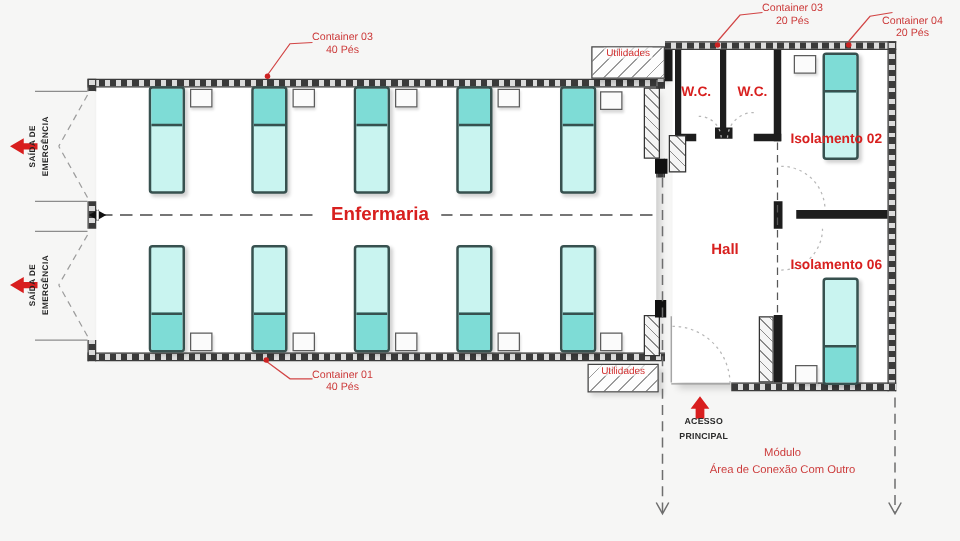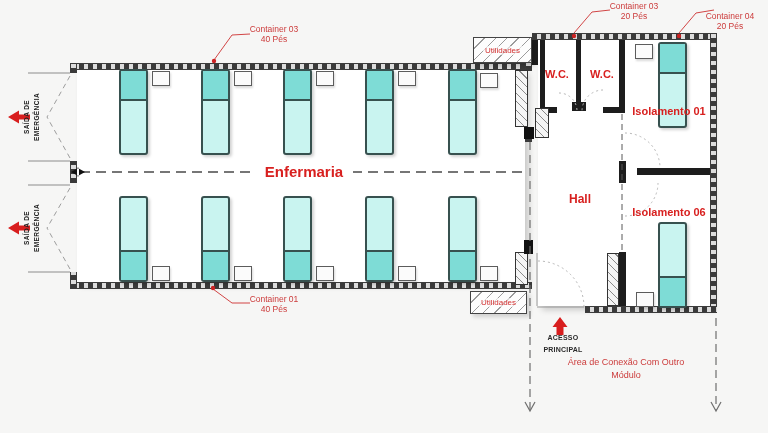--- a/index.html
+++ b/index.html
@@ -7,21 +7,21 @@
           font-family:"Liberation Sans",sans-serif;}
   .floor{position:absolute;background:#ffffff;box-shadow:4px 4px 6px rgba(0,0,0,.18);}
   .wall-h{position:absolute;height:7px;box-sizing:border-box;border-top:1px solid #3c3c3c;border-bottom:1px solid #3c3c3c;
           background:repeating-linear-gradient(90deg,#3a3a3a 0 5px,#dcdcdc 5px 9px);}
   .wall-v{position:absolute;width:7px;box-sizing:border-box;border-left:1px solid #3c3c3c;border-right:1px solid #3c3c3c;
           background:repeating-linear-gradient(0deg,#3a3a3a 0 5px,#dcdcdc 5px 9px);}
   .pwall{position:absolute;background:#1d1d1d;}
   .post{position:absolute;background:#111;}
   .leaf{position:absolute;box-sizing:border-box;border:1px solid #333;background:
         repeating-linear-gradient(45deg,#f5f5f5 0 5px,#8a8a8a 5px 6px);}
-  .util{position:absolute;box-sizing:border-box;border:1px solid #444;display:flex;align-items:center;justify-content:center;
+  .util{position:absolute;box-sizing:border-box;border:1px solid #444;display:flex;align-items:flex-start;justify-content:center;
         background:repeating-linear-gradient(135deg,#fdfdfd 0 7px,#9b9b9b 7px 8px);box-shadow:3px 3px 4px rgba(0,0,0,.15);}
   .util span{background:rgba(253,253,253,.65);padding:0 2px;}
   .bed{position:absolute;width:29px;height:86px;box-sizing:border-box;border:2px solid #37514f;border-radius:3px;
        background:#c9f4f0;box-shadow:2px 2px 3px rgba(0,0,0,.18);overflow:hidden;}
   .bed .pillow{width:100%;height:28px;background:#7edcd6;}
   .bed.ptop .pillow{border-bottom:2px solid #37514f;}
   .bed.pbot{display:flex;flex-direction:column;justify-content:flex-end;}
   .bed.pbot .pillow{border-top:2px solid #37514f;}
   .stand{position:absolute;width:18px;height:15px;background:#fbfbfb;border:1px solid #5c5c5c;box-sizing:border-box;
          box-shadow:1px 2px 2px rgba(0,0,0,.15);}
@@ -187,21 +187,21 @@
       <line x1="622" y1="114" x2="622" y2="251" stroke-dasharray="6,4" stroke="#585858" stroke-width="1"></line>
       <polyline points="525,402 530,411 535,402"></polyline>
       <polyline points="711,402 716,411 721,402"></polyline>
     </g>
   </svg>
 
   <div class="lbl room whitebg" style="left:255px;top:163px;width:90px;font-size:15px;">Enfermaria</div>
   <div class="lbl room" style="left:558px;top:192px;width:44px;">Hall</div>
   <div class="lbl room" style="left:535px;top:68px;width:44px;font-size:11px;">W.C.</div>
   <div class="lbl room" style="left:580px;top:68px;width:44px;font-size:11px;">W.C.</div>
-  <div class="lbl room" style="left:626px;top:105px;width:86px;font-size:11px;">Isolamento 01</div>
+  <div class="lbl room" style="left:626px;top:105px;width:86px;font-size:11px;">Isolamento 02</div>
   <div class="lbl room" style="left:626px;top:206px;width:86px;font-size:11px;">Isolamento 06</div>
 
   <div class="lbl clabel" style="left:232px;top:25px;width:84px;">
     <div>Container 03</div>
     <div>40 Pés</div>
   </div>
   <div class="lbl clabel" style="left:232px;top:295px;width:84px;">
     <div>Container 01</div>
     <div>40 Pés</div>
   </div>
@@ -221,17 +221,17 @@
   <div class="vtext" style="left:22px;top:197px;height:62px;">
     <div>SAÍDA DE</div>
     <div>EMERGÊNCIA</div>
   </div>
 
   <div class="lbl small-dark" style="left:536px;top:332px;width:54px;">
     <div>ACESSO</div>
     <div>PRINCIPAL</div>
   </div>
   <div class="lbl conn" style="left:546px;top:356px;width:160px;">
+    <div>Módulo</div>
     <div>Área de Conexão Com Outro</div>
-    <div>Módulo</div>
   </div>
 
 </div>
 
 </body></html>

